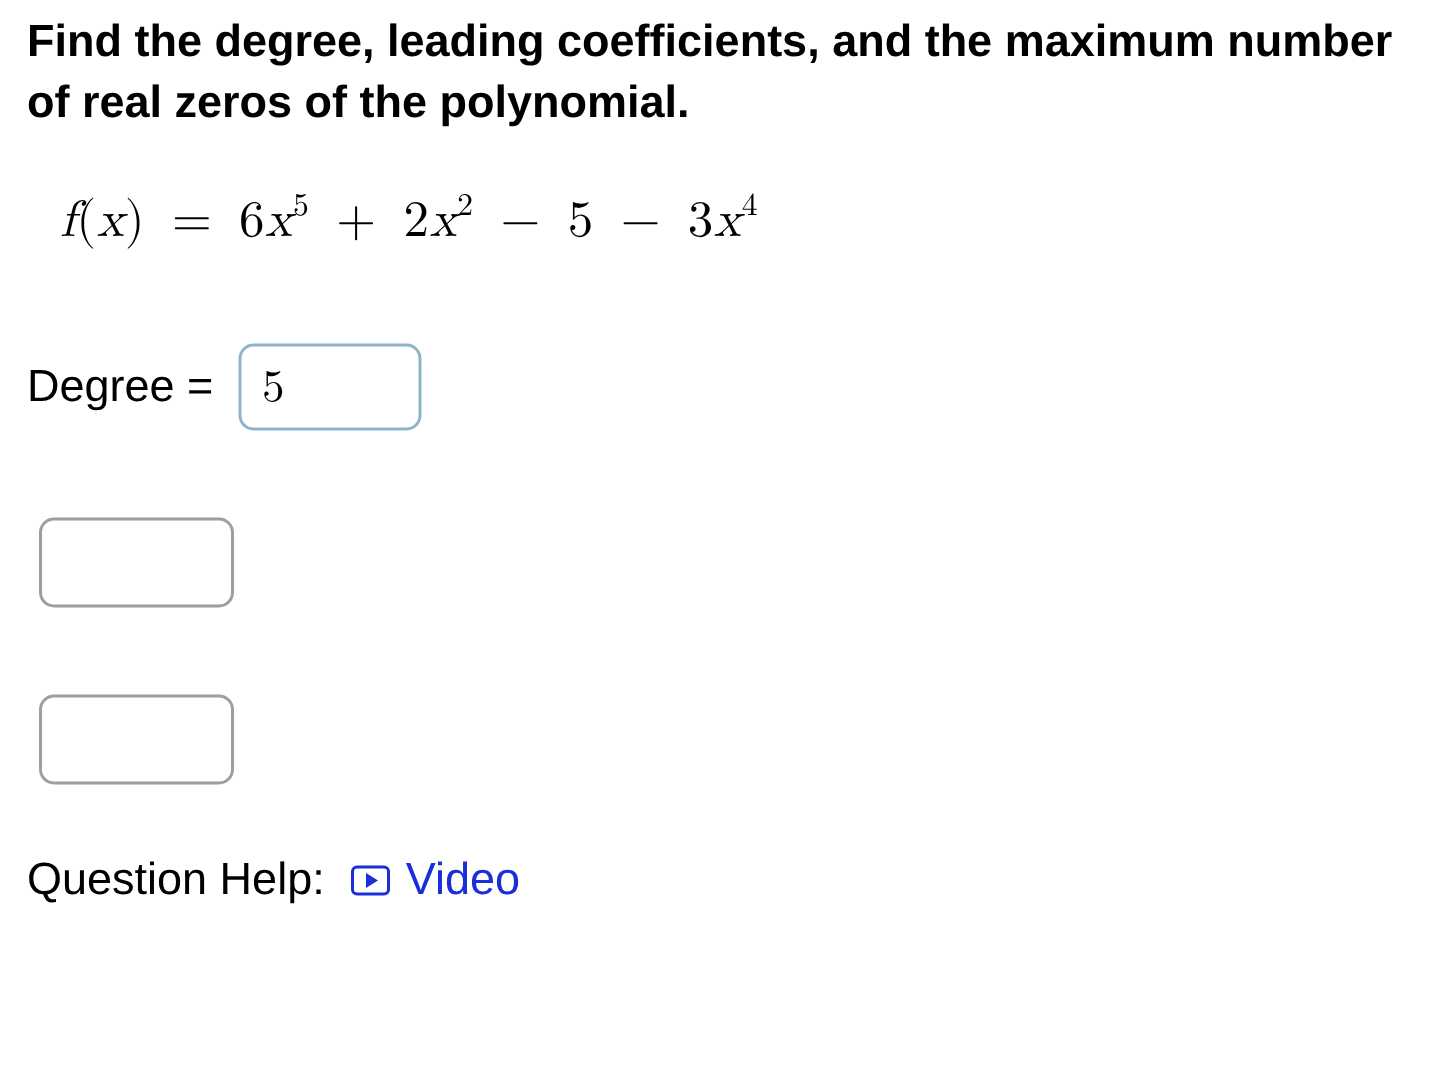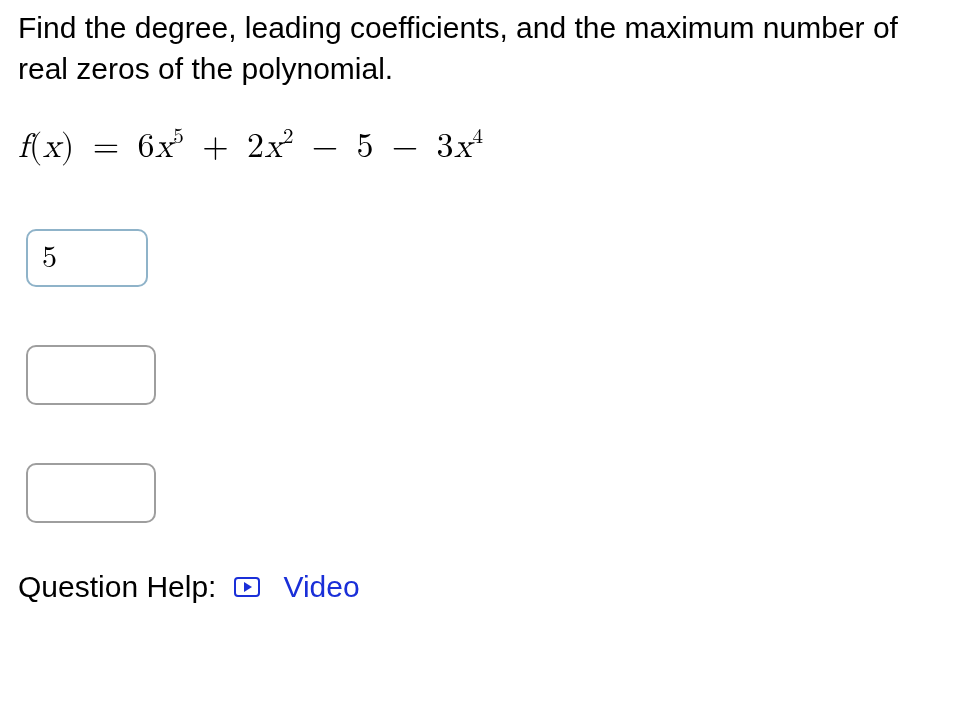--- a/index.html
+++ b/index.html
@@ -9,27 +9,29 @@
     height: 719px;
     font-family: Verdana, Geneva, sans-serif;
     font-size: 30px;
     color: #000;
     background: #fff;
     padding: 8px 18px;
     line-height: 1.35;
   }
   .prompt {
     margin-bottom: 36px;
+    font-weight: bold;
   }
   .formula {
     font-family: "Cambria Math", "Latin Modern Math", "STIX Two Math", Georgia, serif;
     font-size: 34px;
     font-style: italic;
     margin-bottom: 58px;
     letter-spacing: 0.5px;
+    margin-left: 22px;
   }
   .formula .op { font-style: normal; padding: 0 6px; }
   .formula .num { font-style: normal; }
   .formula .paren { font-style: normal; }
   .formula sup { font-size: 0.62em; font-style: normal; position: relative; top: -0.1em; }
 
   .row {
     display: flex;
     align-items: center;
     margin-bottom: 58px;
@@ -58,21 +60,21 @@
 
   .help-row {
     display: flex;
     align-items: center;
     gap: 18px;
   }
   .video-link {
     color: #1a2fd8;
     display: flex;
     align-items: center;
-    gap: 23px;
+    gap: 10px;
   }
   .video-icon {
     width: 26px;
     height: 20px;
     border: 2px solid #1a2fd8;
     border-radius: 4px;
     display: inline-flex;
     align-items: center;
     justify-content: center;
     flex-shrink: 0;
@@ -98,20 +100,21 @@
   <span class="num">6</span><span>x</span><sup>5</sup>
   <span class="op">+</span>
   <span class="num">2</span><span>x</span><sup>2</sup>
   <span class="op">−</span>
   <span class="num">5</span>
   <span class="op">−</span>
   <span class="num">3</span><span>x</span><sup>4</sup>
 </div>
 
 <div class="row">
+  <span class="label">Degree = </span>
   <div class="answer-box">
     <span>5</span>
   </div>
 </div>
 
 <div class="row">
   <div class="answer-box gray">
     <span></span>
   </div>
 </div>

